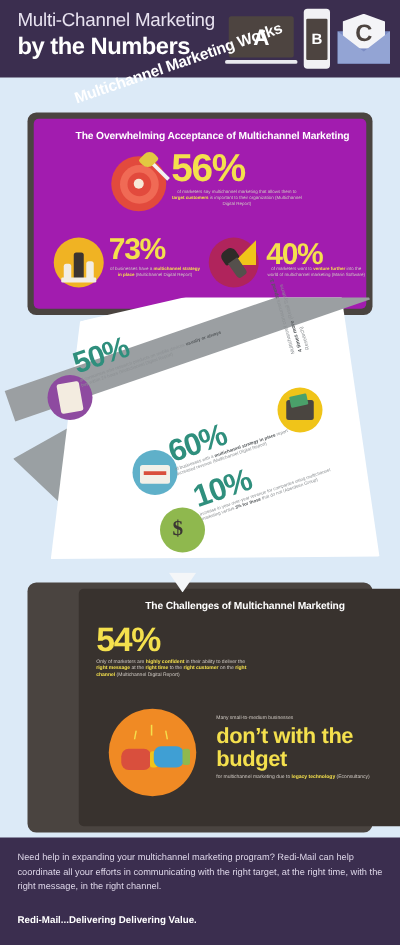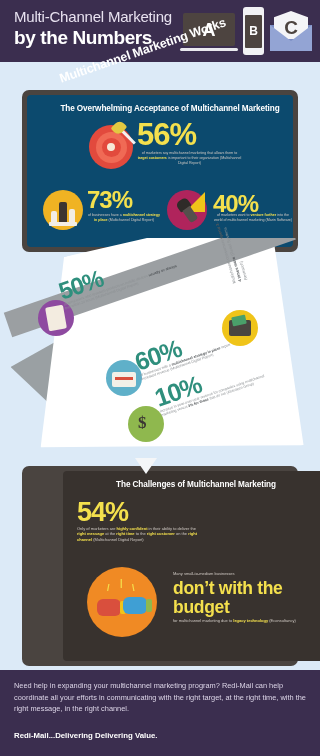--- a/index.html
+++ b/index.html
@@ -59,21 +59,21 @@
     background: #93a4d4;
     clip-path: polygon(0 0, 50% 62%, 100% 0, 100% 100%, 0 100%);
   }
 
   
   .tablet-top {
     position: absolute; left: 22px; top: 90px; width: 276px; height: 162px;
     background: #4a4440; border-radius: 7px; padding: 5px;
   }
   .tablet-top .inner {
-    width: 100%; height: 100%; background: #0c4a6e; border-radius: 4px;
+    width: 100%; height: 100%; background: #a21caf; border-radius: 4px;
     position: relative; overflow: hidden; padding-left: 20px;
   }
   .panel-title {
     text-align: center; color: #ffffff; font-weight: bold;
     font-size: 8.2px; letter-spacing: -0.1px; padding-top: 9px;
   }
 
   .stat-95 { position: absolute; left: 62px; top: 26px; width: 160px; height: 58px; }
   .target {
     position: absolute; left: 0; top: 4px; width: 44px; height: 44px; border-radius: 50%;

